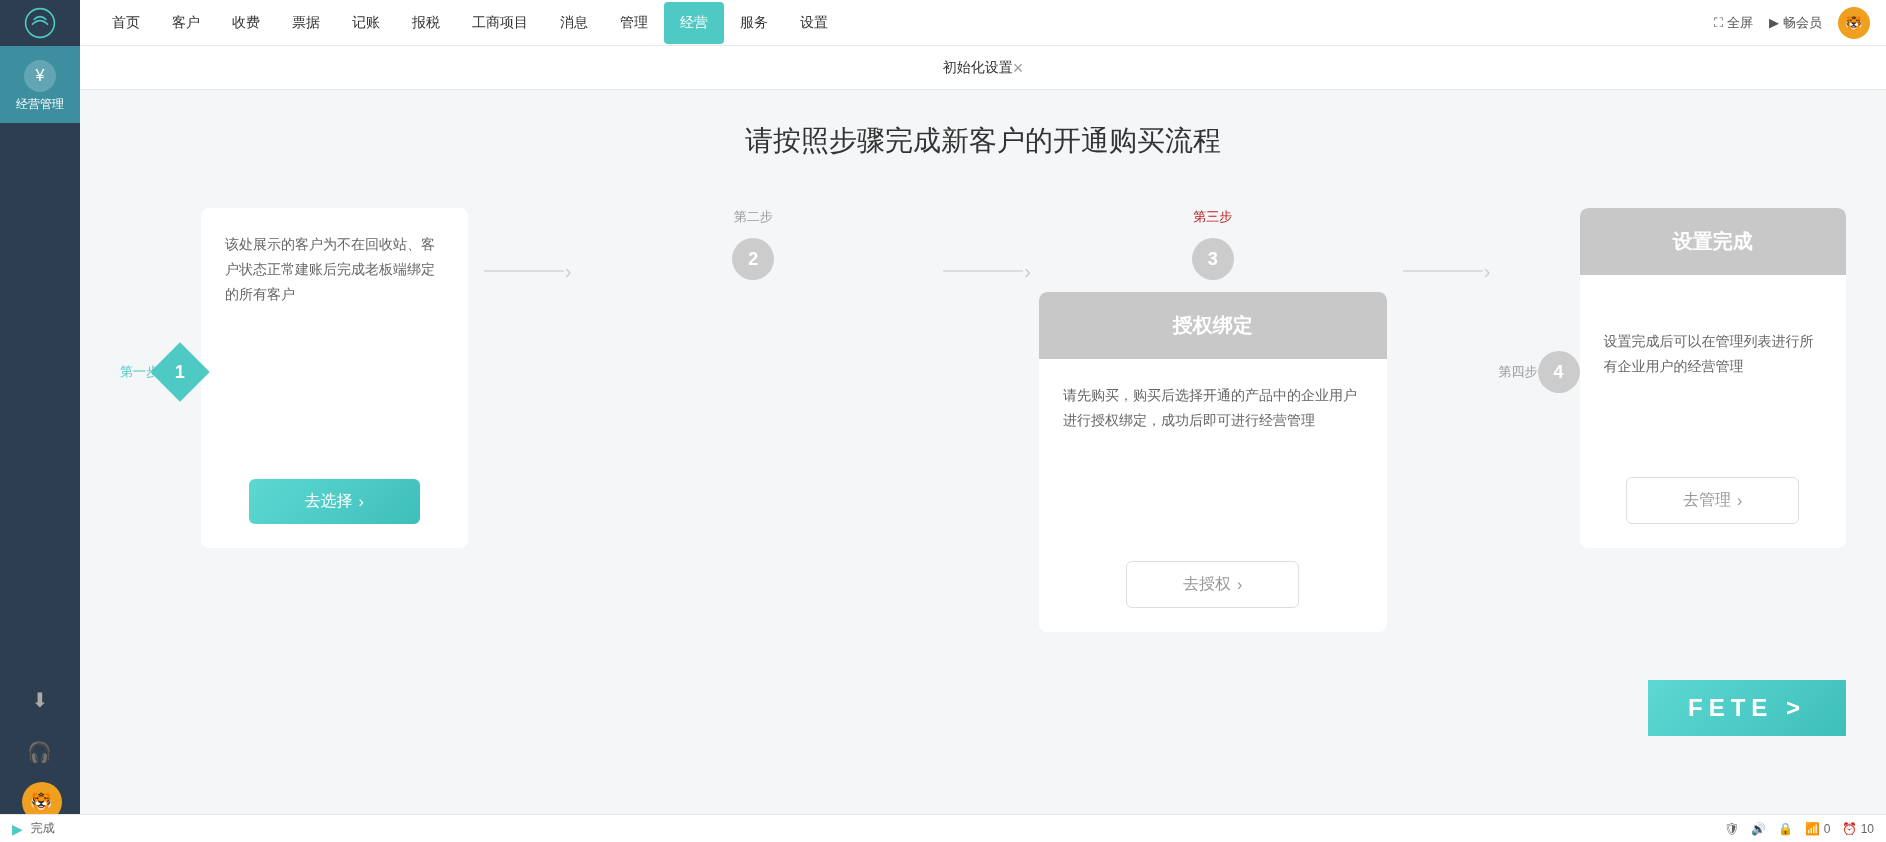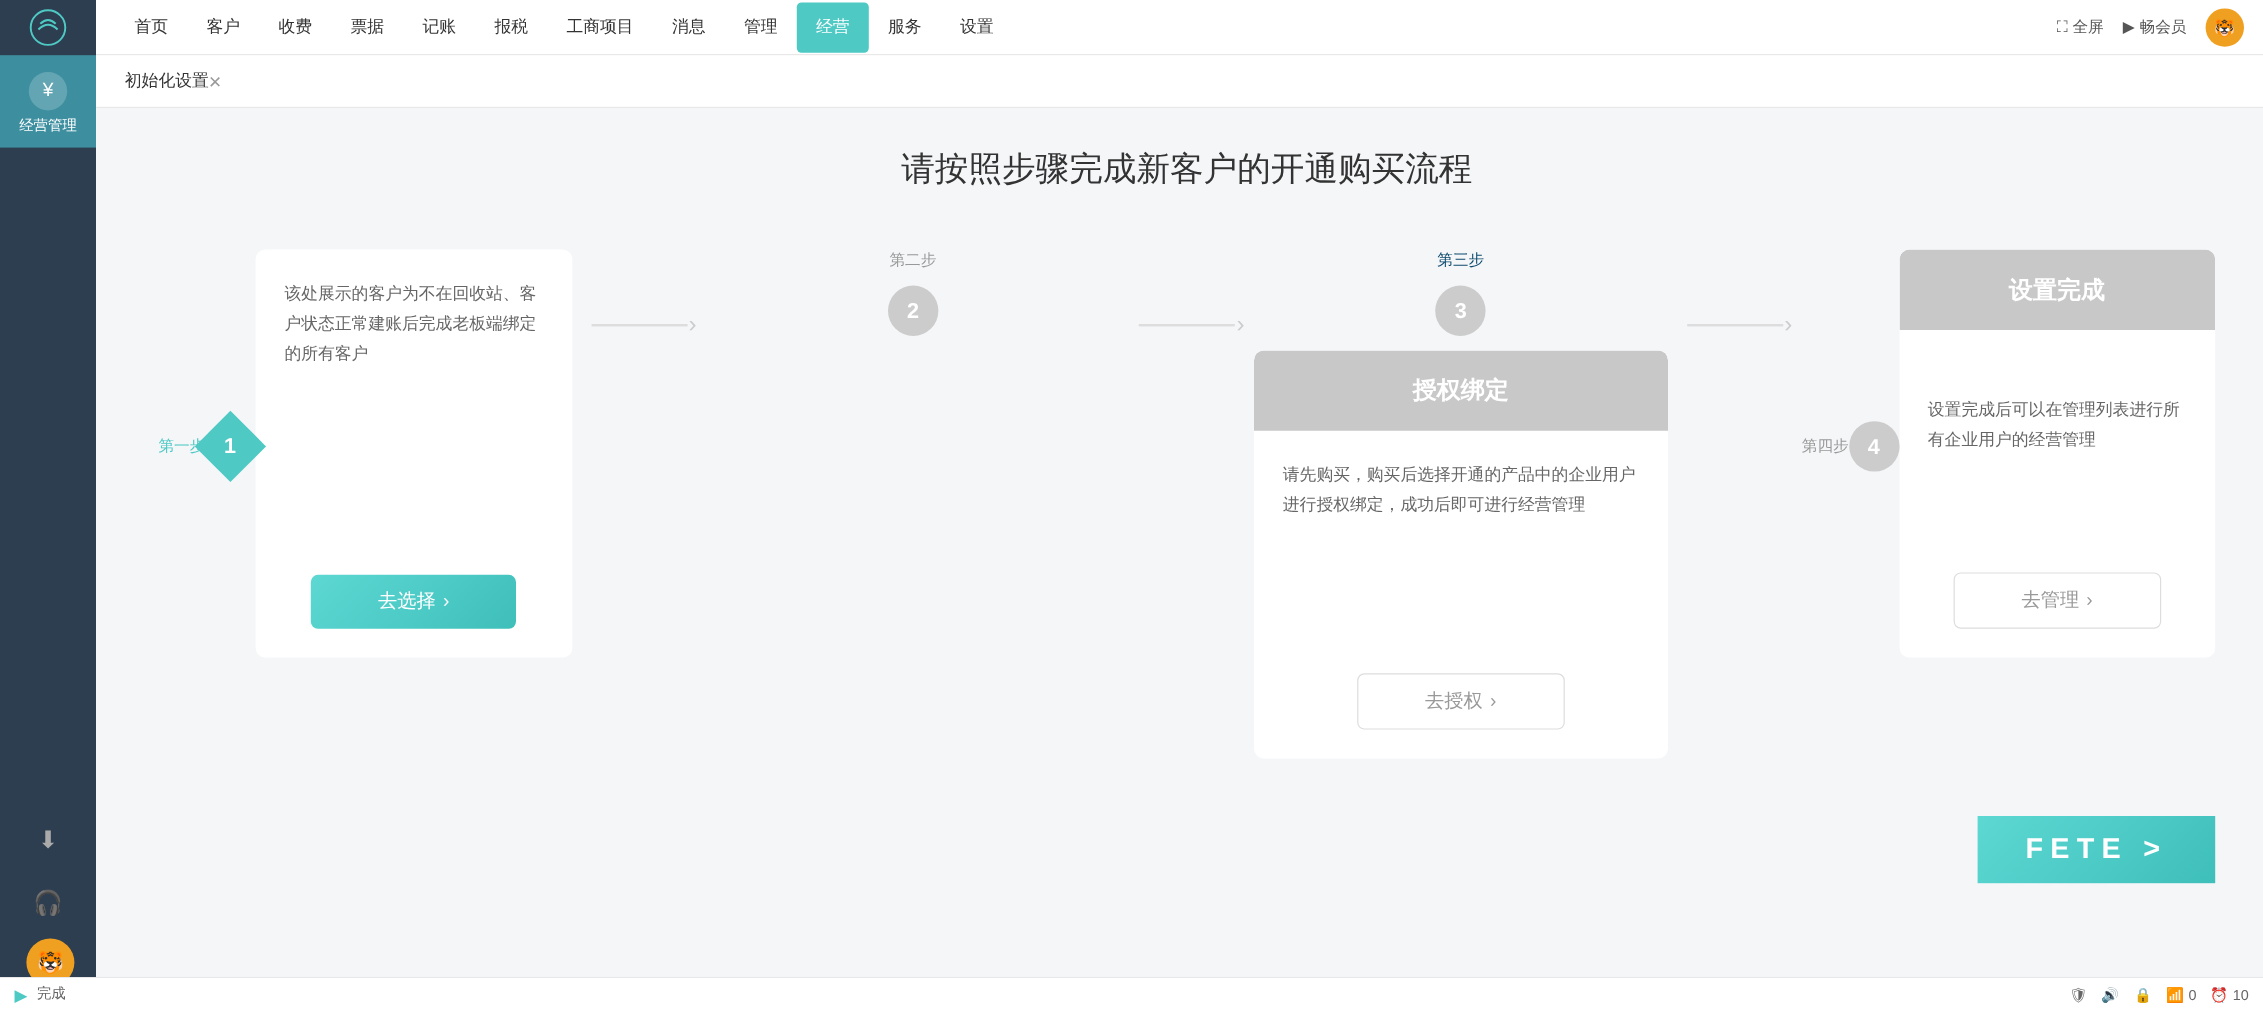--- a/index.html
+++ b/index.html
@@ -136,37 +136,36 @@
     }
 
     
     .page-header {
       background: #fff;
       height: 44px;
       display: flex;
       align-items: center;
       padding: 0 24px;
       border-bottom: 1px solid #e8e8e8;
-      justify-content: flex-start;
+      justify-content: center;
     }
     .page-title {
       font-size: 14px;
       color: #333;
     }
     .close-btn {
       font-size: 18px;
       color: #999;
       cursor: pointer;
       line-height: 1;
     }
 
     
     .content-area {
       padding: 32px 40px;
-      margin-left: 12px;
     }
 
     .main-title {
       text-align: center;
       font-size: 28px;
       color: #333;
       margin-bottom: 48px;
       font-weight: normal;
     }
 
@@ -343,21 +342,21 @@
         </div>
       </div>
 
       <div style="flex:0 0 80px; display:flex; flex-direction:column; align-items:center; margin-top:62px;">
         <div style="width:100%;height:2px;background:#ddd;position:relative;display:flex;align-items:center;">
           <span style="position:absolute;right:-8px;top:50%;transform:translateY(-50%);color:#ccc;font-size:20px;">›</span>
         </div>
       </div>
 
       <div style="flex:1; display:flex; flex-direction:column; align-items:center;">
-        <div style="font-size:13px;color:#0c4a6e;margin-bottom:12px;">第三步</div>
+        <div style="font-size:13px;color:#b91c1c;margin-bottom:12px;">第三步</div>
         <div style="width:42px;height:42px;background:#ccc;border-radius:50%;display:flex;align-items:center;justify-content:center;margin-bottom:12px;z-index:2;">
           <span style="color:#fff;font-size:18px;font-weight:bold;">3</span>
         </div>
         <div class="step-card" style="width:100%;">
           <div class="card-header inactive-header">授权绑定</div>
           <div class="card-body">请先购买，购买后选择开通的产品中的企业用户进行授权绑定，成功后即可进行经营管理</div>
           <div class="card-footer">
             <button class="btn-action btn-inactive">
               <span>去授权</span>
               <span>›</span>

